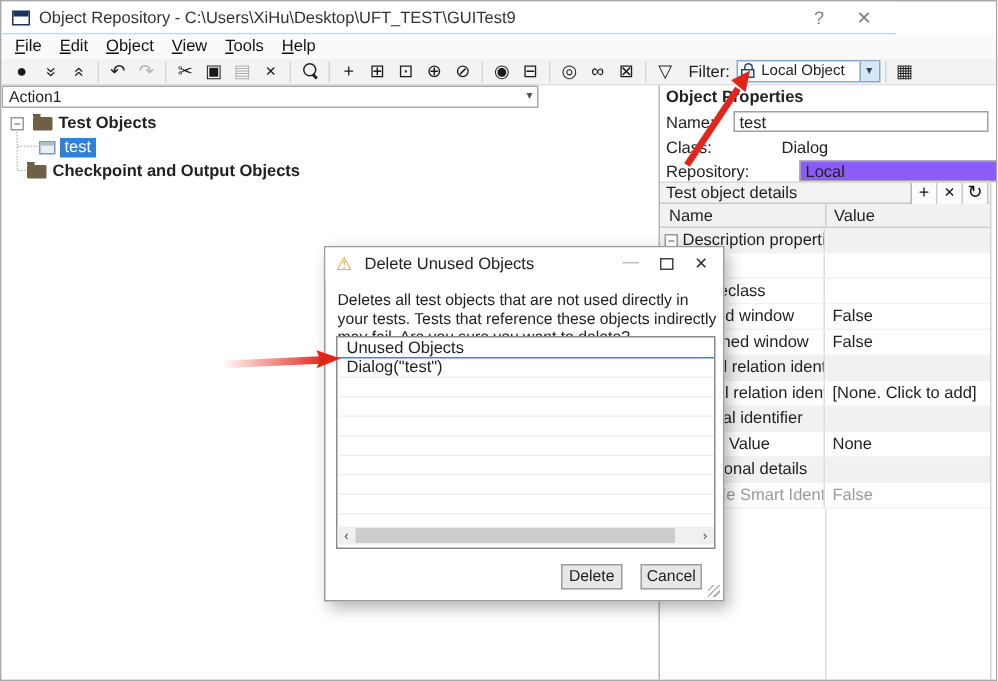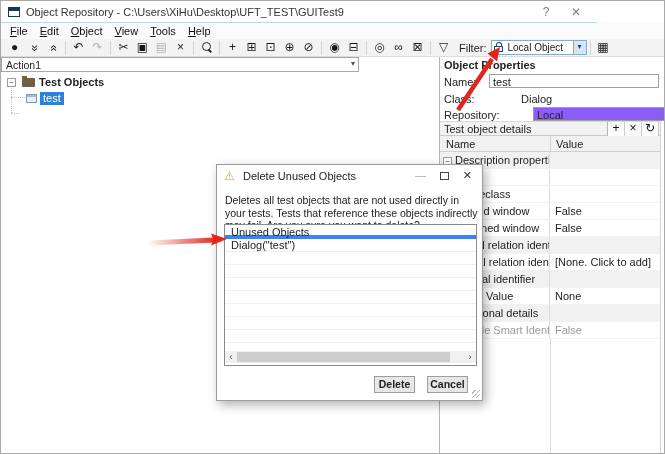--- a/index.html
+++ b/index.html
@@ -80,27 +80,27 @@
   
   .dialog { position:absolute; left:215px; top:163px; width:267px; height:237px; background:#fff; border:1px solid #9b9b9b; box-shadow:3px 4px 10px rgba(0,0,0,.3); z-index:30; }
   .dlg-titlebar { position:absolute; left:0; top:0; right:0; height:22px; background:#fff; }
   .warn-icon { position:absolute; left:7px; top:4px; color:#e8a000; font-size:12px; }
   .dlg-title { position:absolute; left:26px; top:5px; color:#222; }
   .dlg-min { position:absolute; right:56px; top:4px; color:#a9a9a9; font-size:11px; }
   .dlg-max { position:absolute; right:33px; top:7px; width:9px; height:8px; border:1px solid #444; }
   .dlg-close { position:absolute; right:10px; top:4px; color:#333; font-size:11px; }
   .dlg-msg { position:absolute; left:8px; top:29px; width:254px; font-size:10.5px; line-height:12.5px; color:#222; }
   .ulist { position:absolute; left:7px; top:59px; width:253px; height:142px; border:1px solid #8a8a8a; background:#fff; overflow:hidden; }
-  .list-header { height:14px; padding:1px 0 0 6px; border-bottom:4px solid #3b82f6; }
+  .list-header { height:14px; padding:1px 0 0 6px; border-bottom:1px solid #3b82f6; }
   .list-item { height:13px; padding:0 0 0 6px; border-bottom:1px solid #eee; line-height:13px; }
   .list-empty { height:13px; border-bottom:1px solid #f0f0f0; }
   .hscroll { position:absolute; left:1px; right:1px; bottom:1px; height:12px; background:#f0f0f0; display:flex; align-items:center; }
   .hs-arrow { width:12px; text-align:center; font-size:9px; color:#444; line-height:12px; }
   .hs-thumb { height:10px; background:#cdcdcd; flex:1; margin-right:26px; }
-  .dlg-btn { position:absolute; top:211px; width:41px; height:17px; background:#e7e7e7; border:1px solid #9e9e9e; text-align:center; line-height:15px; font-size:10.5px;font-weight:bold; }
+  .dlg-btn { position:absolute; top:211px; width:41px; height:17px; background:#e7e7e7; border:1px solid #9e9e9e; text-align:center; line-height:15px; font-size:10.5px; }
   .btn-delete { left:157px; }
   .btn-cancel { left:210px; }
   .grip { position:absolute; right:2px; bottom:2px; width:8px; height:8px; background:repeating-linear-gradient(135deg, transparent 0 2px, #b5b5b5 2px 3px); }
   
   .arrows { position:absolute; left:0; top:0; width:665px; height:454px; z-index:40; pointer-events:none; }
 </style>
 </head>
 <body>
 
 <div id="window">
@@ -172,20 +172,24 @@
     <div class="tree-hline" style="left:10px; top:40px; width:14px;"></div>
     <div class="tree-hline" style="left:10px; top:56px; width:8px;"></div>
     <div class="tree-row" style="left:6px; top:18px;">
       <span class="expander">−</span>
       <span class="folder-icon"></span>
       <span class="tree-label-bold">Test Objects</span>
     </div>
     <div class="tree-row" style="left:25px; top:34px;">
       <span class="dlg-icon"></span>
       <span class="sel-label">test</span>
+    </div>
+    <div class="tree-row" style="left:17px; top:50px;">
+      <span class="folder-icon" style="margin-left:0;"></span>
+      <span class="tree-label-bold">Checkpoint and Output Objects</span>
     </div>
   </div>
 
   <div class="right-pane">
     <div class="op-title">Object Properties</div>
     <span class="fld-label" style="top:19px;">Name:</span>
     <div class="fld-input" style="top:17px;">test</div>
     <span class="fld-label" style="top:36px;">Class:</span>
     <span class="fld-text" style="top:36px;padding-left:32px;">Dialog</span>
     <span class="fld-label" style="top:52px;">Repository:</span>

